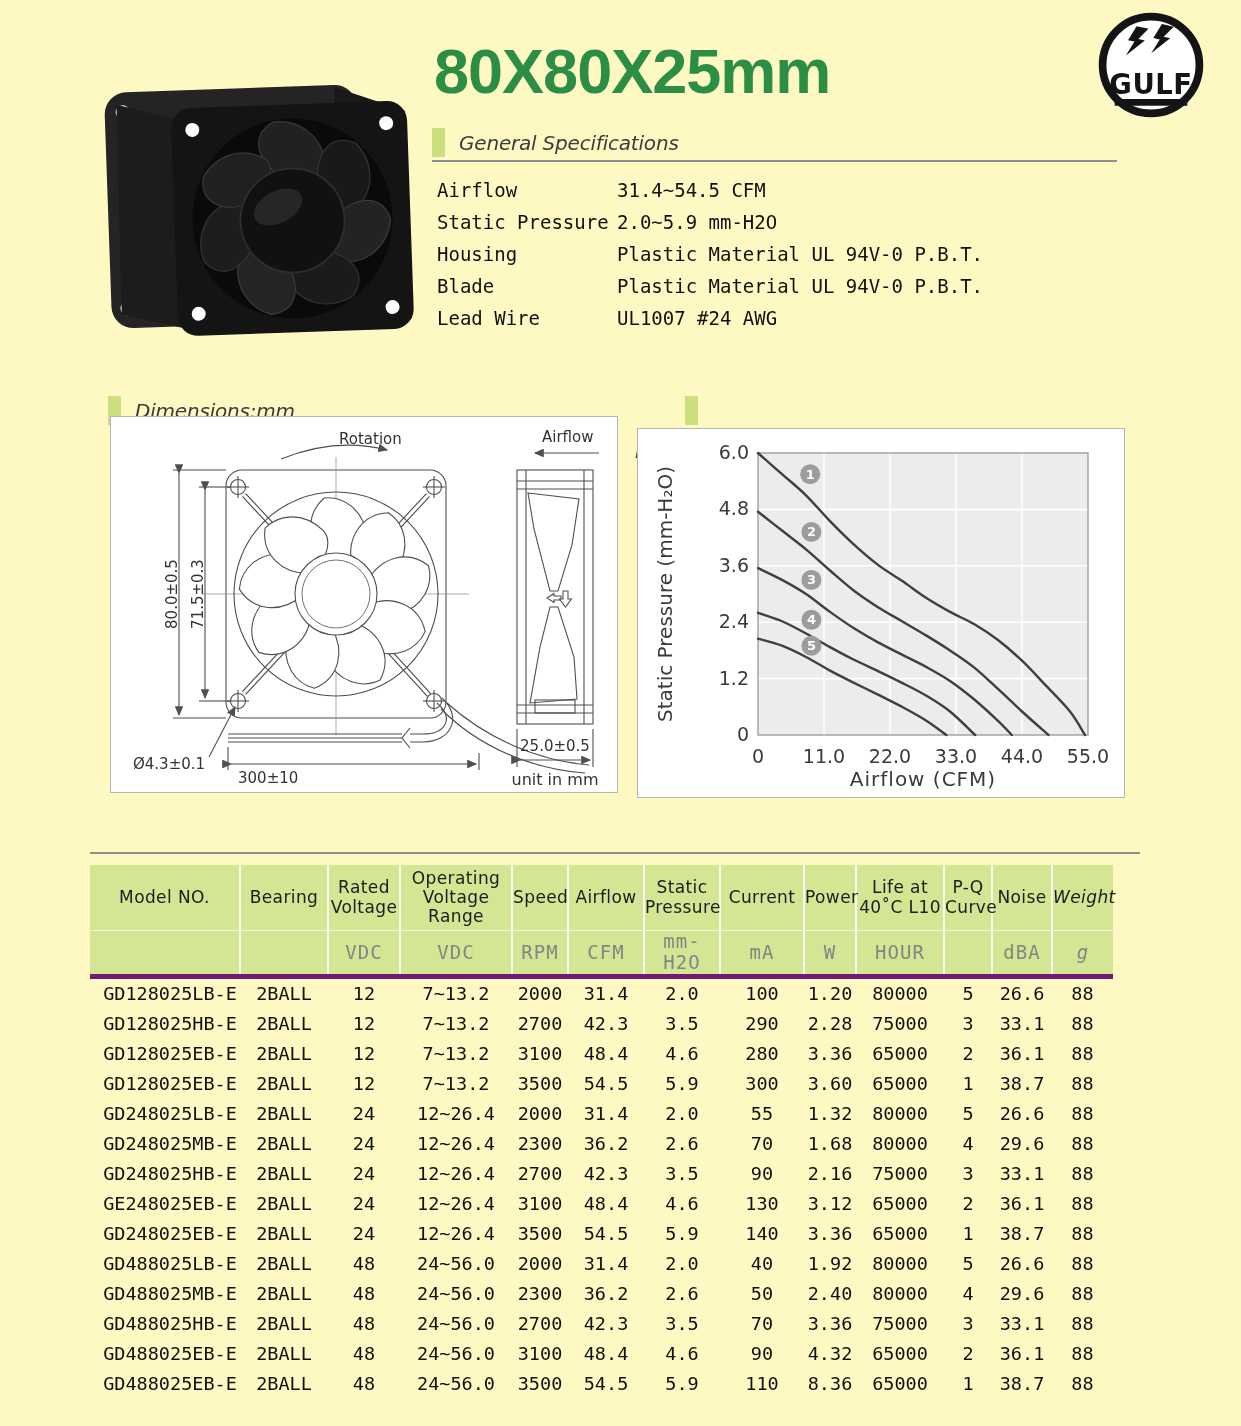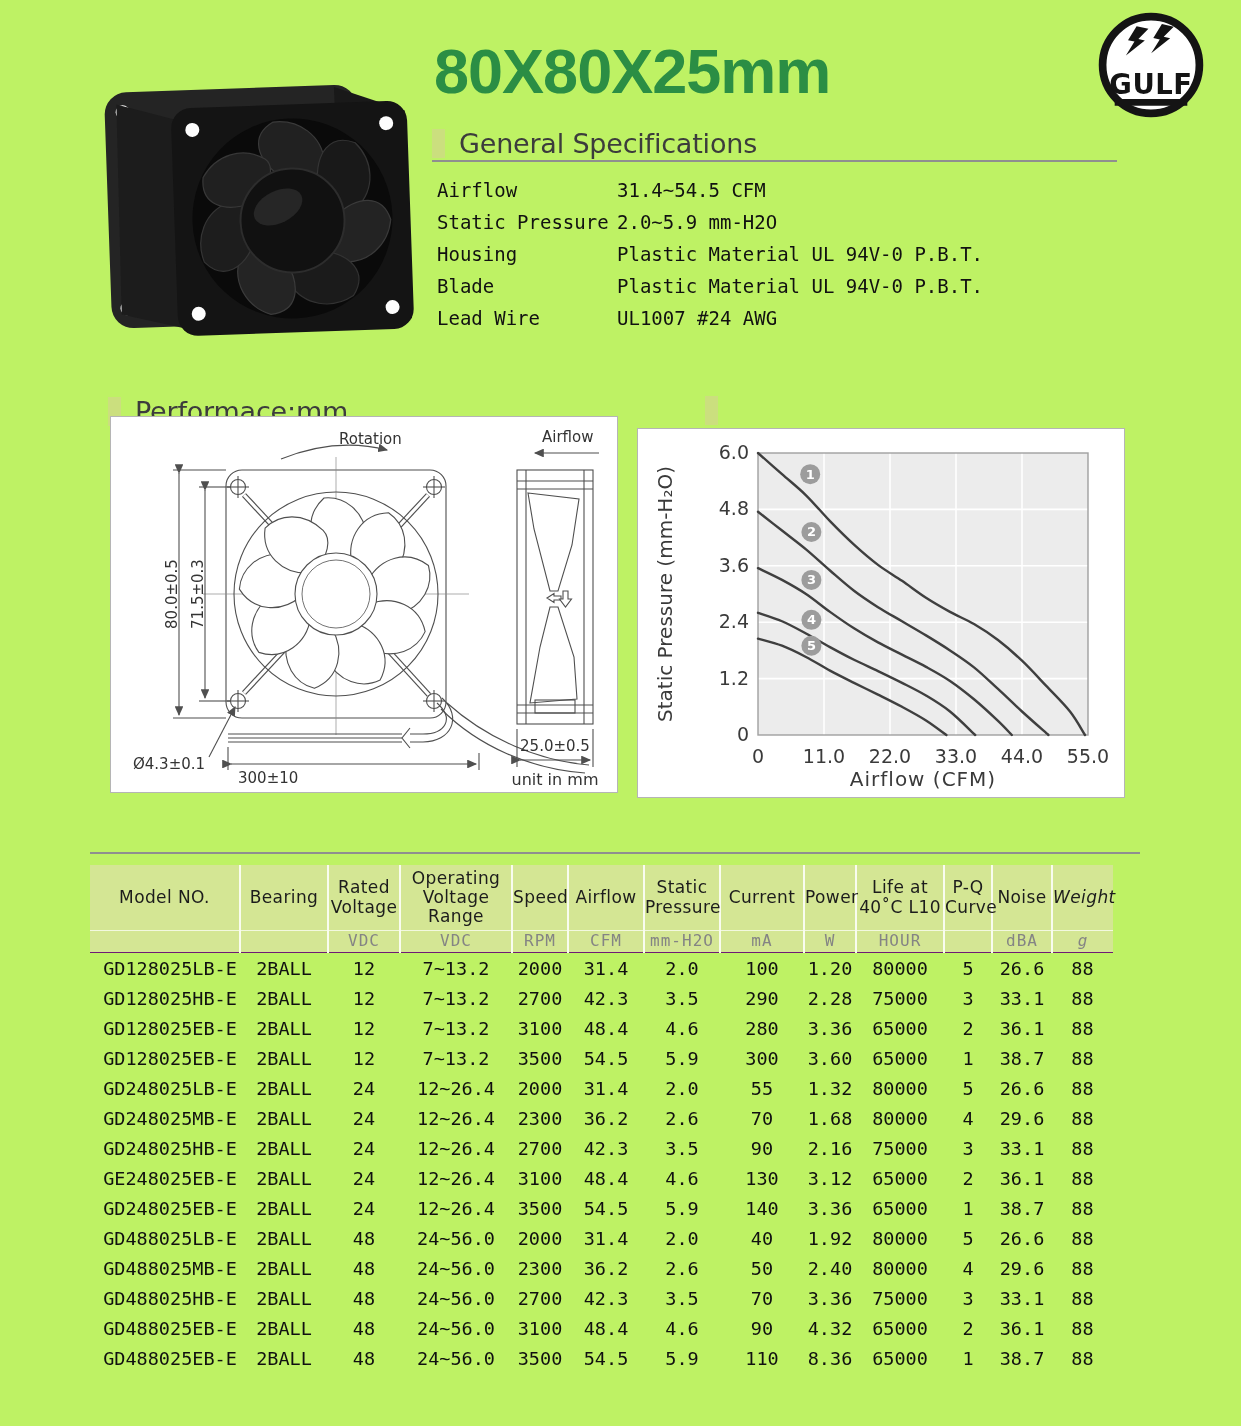--- a/index.html
+++ b/index.html
@@ -1,41 +1,41 @@
 <!DOCTYPE html>
 <html><head>
 <meta charset="utf-8">
 <style>
   html,body{margin:0;padding:0;background:#fff;}
-  .page{position:relative;width:1241px;height:1426px;background:#bef264;overflow:hidden;
+  .page{position:relative;width:1241px;height:1426px;background:#fef9c3;overflow:hidden;
         font-family:"DejaVu Sans",sans-serif;color:#222;}
   .abs{position:absolute;}
   
   .product-title{font-family:"Liberation Sans",sans-serif;font-weight:700;font-size:63px;
                  letter-spacing:-1px;color:#2b8e44;line-height:1;}
   
   .sec{display:flex;align-items:center;gap:14px;}
   .sec .bar{width:13px;height:29px;background:#cbdf7e;}
-  .sec .txt{font-size:27px;color:#3c3c3c;letter-spacing:-.2px;}
+  .sec .txt{font-size:20px;color:#3c3c3c;letter-spacing:-.2px;font-style:italic;}
   .rule{height:2px;background:#8f8f8f;}
   
   .kv-row{display:flex;height:32px;align-items:center;
           font-family:"DejaVu Sans Mono",monospace;font-size:19px;color:#111;}
   .kv-row .k{width:180px;flex:none;}
   
   .panel{border:1px solid #b5b5b5;background:#fff;}
   
   table.spec{border-collapse:collapse;table-layout:fixed;width:1023px;}
   table.spec th{background:#d4e694;font-weight:400;vertical-align:middle;padding:0;
                 font-size:17px;letter-spacing:.4px;color:#1c1c1c;line-height:1.13;
                 border-right:2px solid rgba(255,255,255,.85);}
   table.spec th:last-child{border-right:none;font-style:italic;}
   tr.names th{height:65px;border-bottom:1px solid rgba(255,255,255,.7);}
-  tr.units th{height:21px;font-family:"DejaVu Sans Mono",monospace;font-size:16px;
-              color:#848484;letter-spacing:1px;border-bottom:1px solid #701a75;}
+  tr.units th{height:21px;font-family:"DejaVu Sans Mono",monospace;font-size:19px;
+              color:#848484;letter-spacing:1px;border-bottom:5px solid #701a75;}
   table.spec td{height:30px;padding:0;text-align:center;
                 font-family:"DejaVu Sans Mono",monospace;font-size:18.5px;color:#101010;}
   table.spec td:first-child{text-align:center;padding-left:10px;}
   svg text{font-family:"DejaVu Sans",sans-serif;}
   .dimtxt{font-size:15px;fill:#333;}
 </style>
 </head>
 <body>
 
 <div class="page">
@@ -123,21 +123,21 @@
       <span class="v">Plastic Material UL 94V-0 P.B.T.</span>
     </div>
     <div class="kv-row">
       <span class="k">Lead Wire</span>
       <span class="v">UL1007 #24 AWG</span>
     </div>
   </div>
 
   <div class="abs sec" style="left:108px;top:396px;">
     <span class="bar"></span>
-    <span class="txt">Performace:mm</span>
+    <span class="txt">Dimensions:mm</span>
   </div>
   <div class="abs panel" style="left:110px;top:416px;width:506px;height:375px;">
     <svg width="506" height="375" viewBox="0 0 506 375" fill="none" stroke="#4f4f4f" stroke-width="1.1">
       <defs>
         <marker id="ah" markerWidth="10" markerHeight="8" refX="8" refY="4" orient="auto">
           <path d="M0,0 L9,4 L0,8 Z" fill="#4f4f4f" stroke="none"></path>
         </marker>
       </defs>
 
       <text x="228" y="27" class="dimtxt" stroke="none" fill="#333">Rotation</text>

